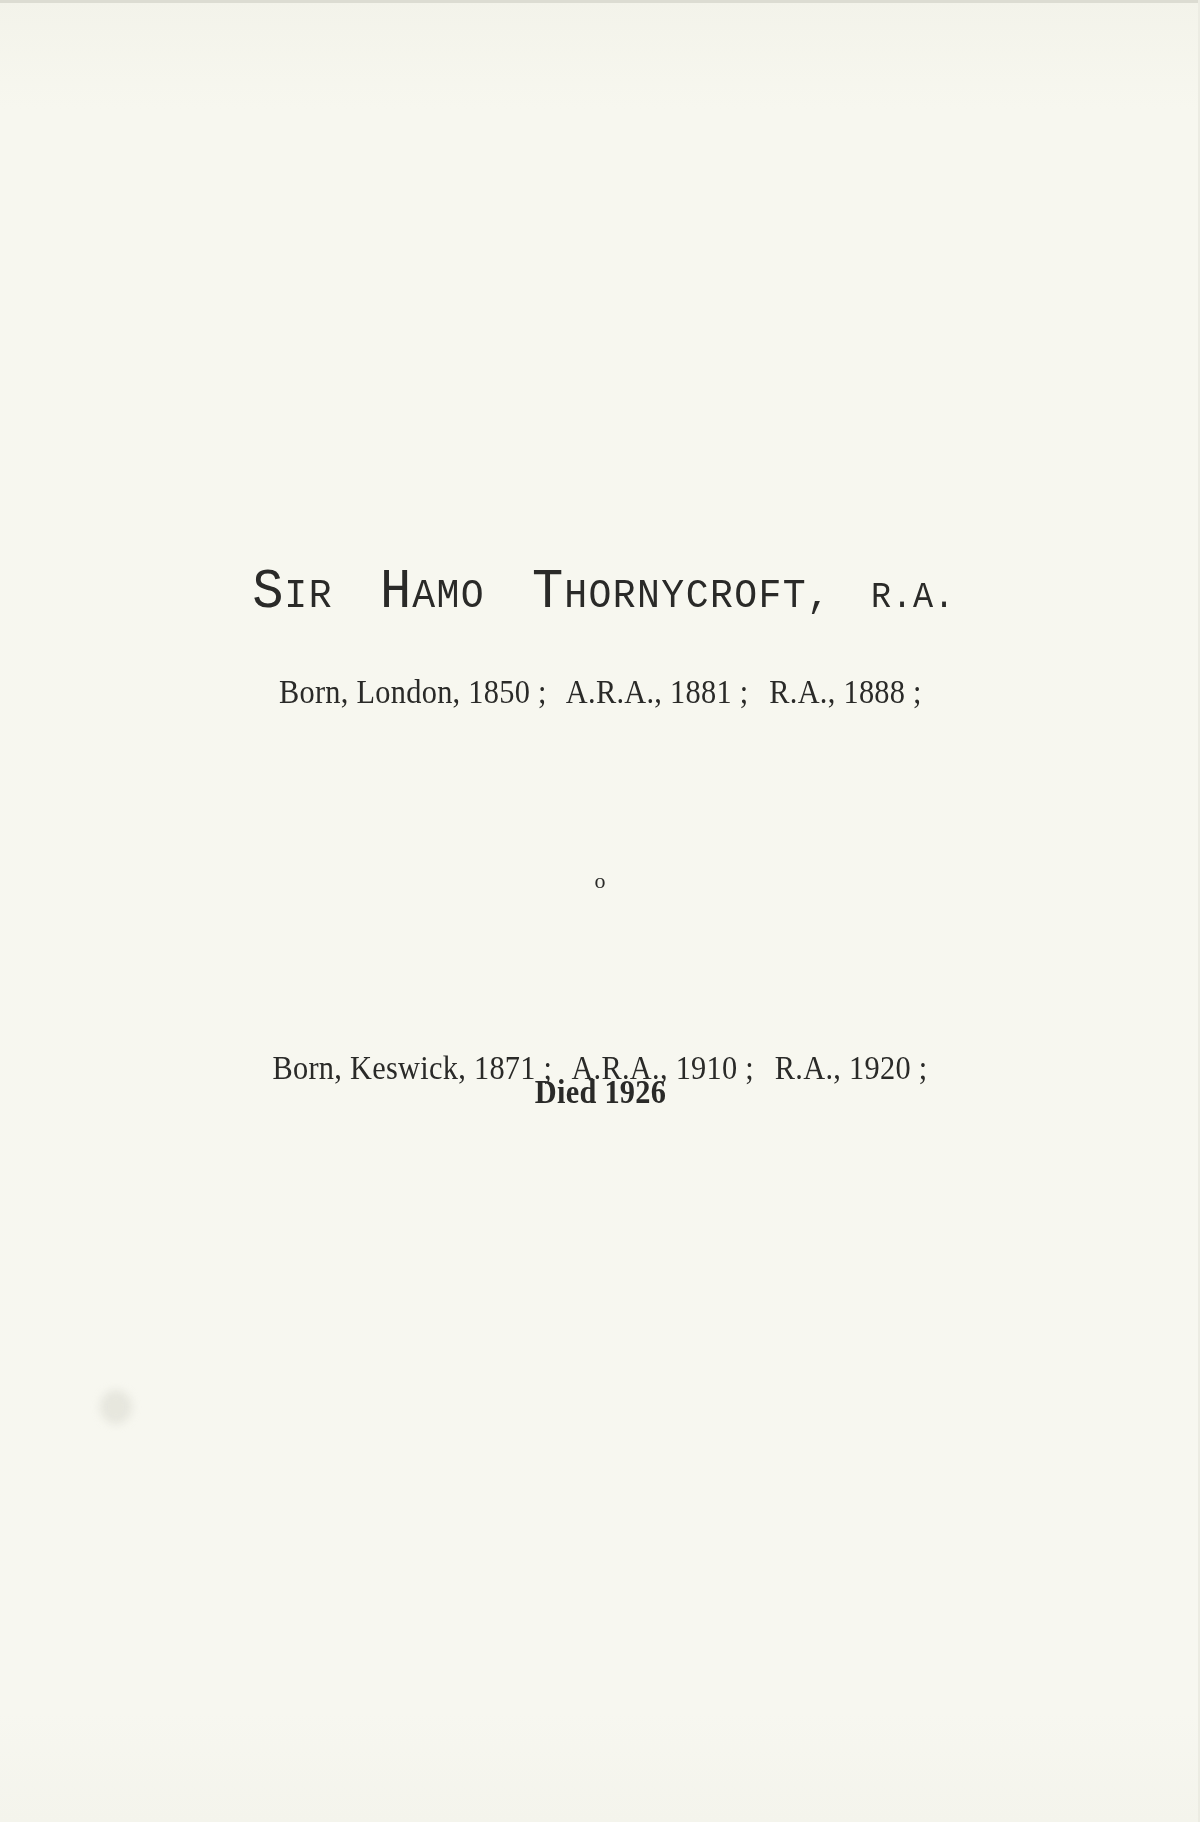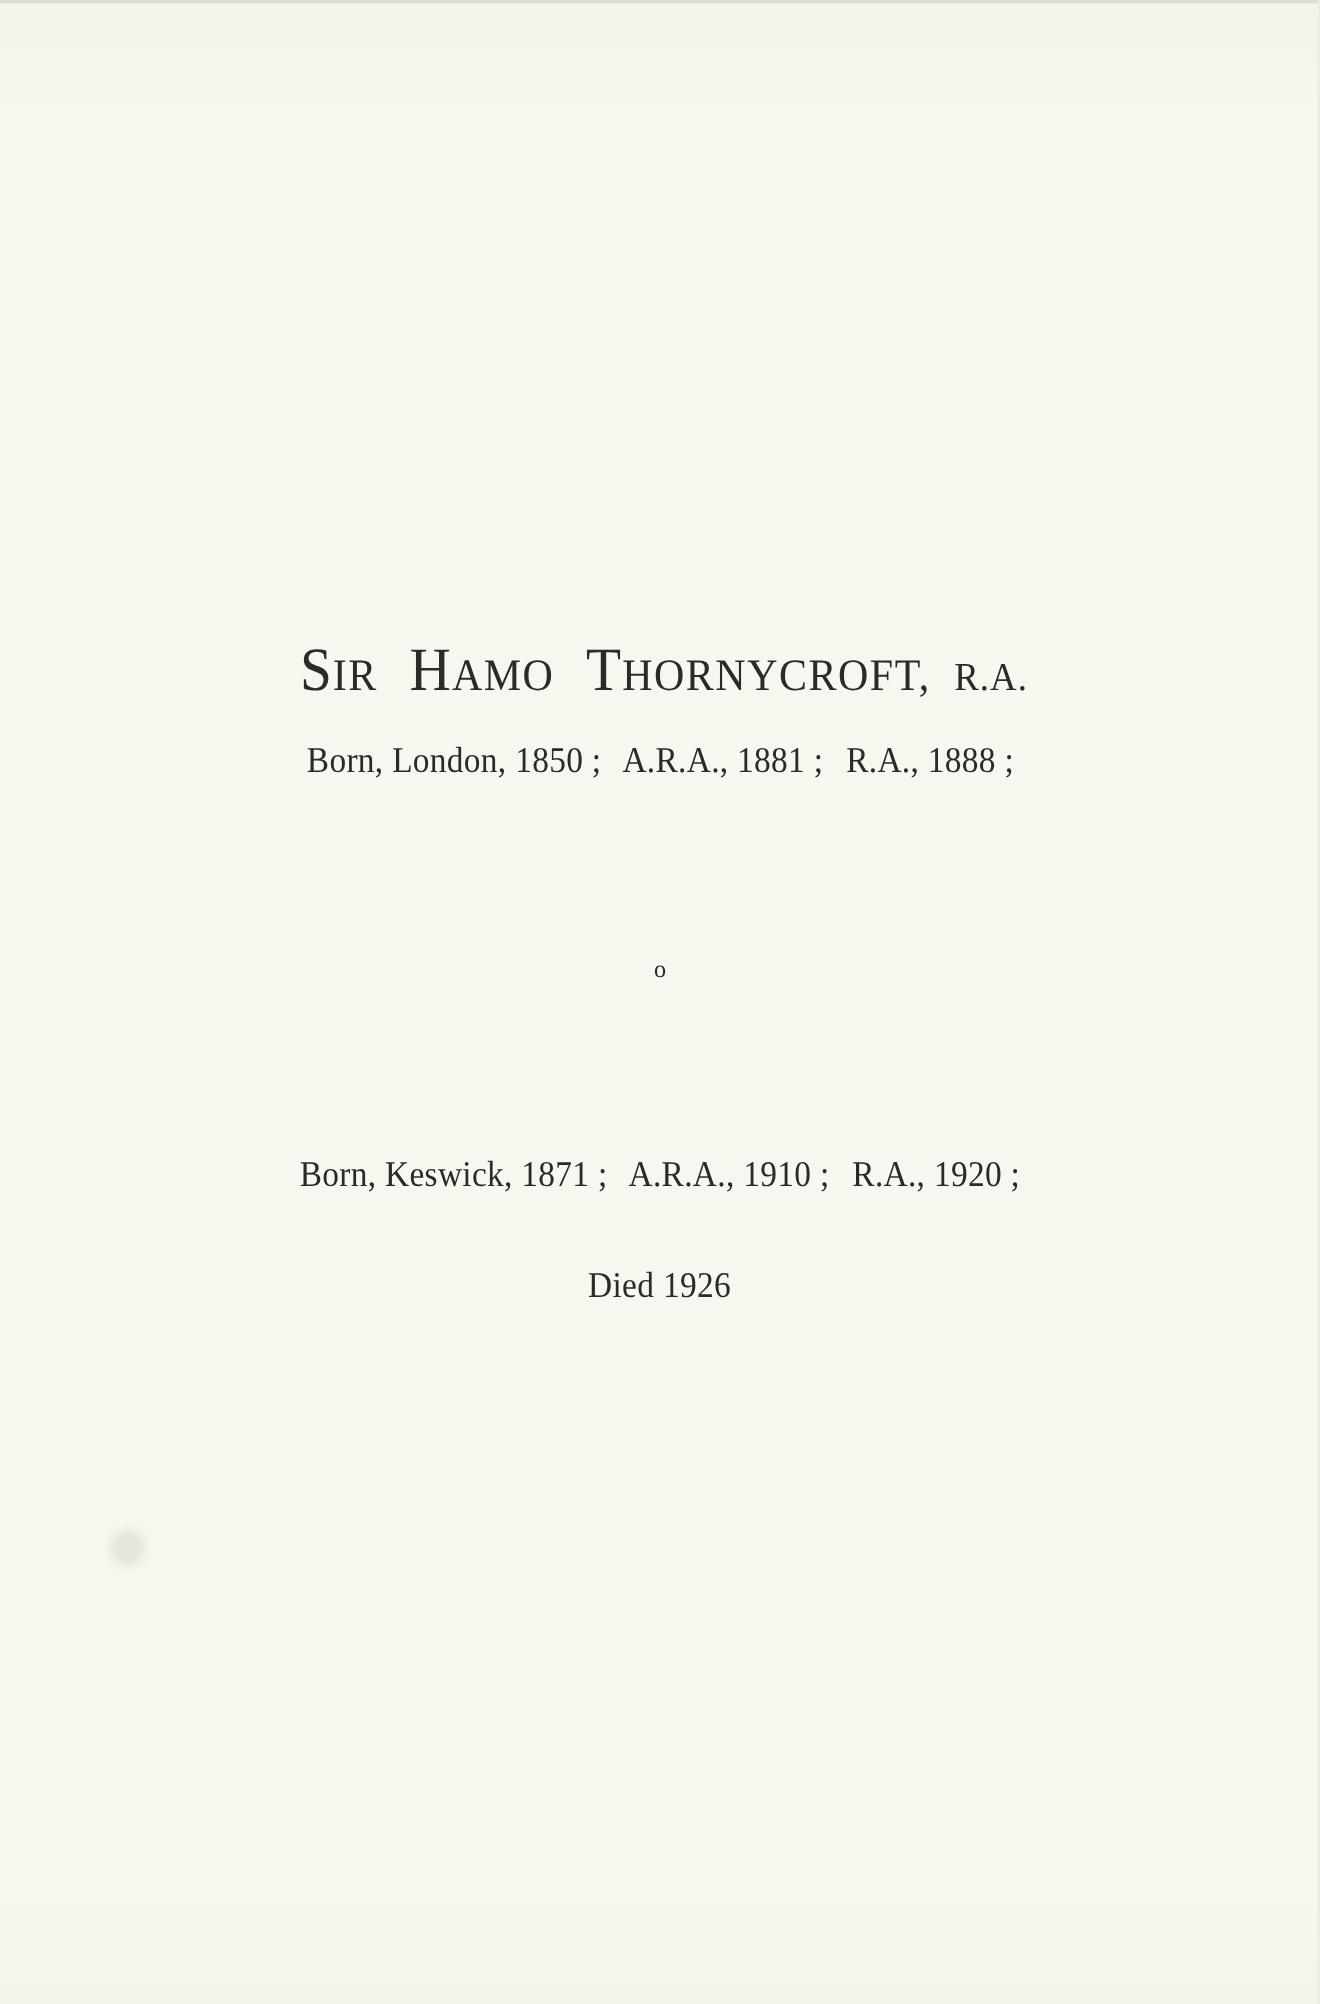--- a/index.html
+++ b/index.html
@@ -26,32 +26,32 @@
   .title {
     font-size: 56px; letter-spacing: 1px; font-weight: normal; line-height: 1;
   }
   .title .sc { font-size: 41px; letter-spacing: 1.5px; }
   .title .suffix { font-size: 36px; }
   .title .word { margin: 0 8px; }
   .info { font-size: 33px; line-height: 1; letter-spacing: 0.3px; }
   .info .sep { margin-right: 14px; }
   .divider { font-size: 22px; line-height: 1; }
 
-  #title1 { top: 581px; }
+  #title1 { top: 564px; font-family: Liberation Mono, monospace; }
   #title1 .inner { transform: scaleX(0.93); }
   #born1 { top: 676px; }
   #born1 .inner { transform: scaleX(0.92); }
   #died1 { top: 736px; }
   #died1 .inner { transform: scaleX(0.92); }
   #ornament { top: 870px; }
   #title2 { top: 981px; }
   #title2 .inner { transform: scaleX(0.93); }
   #born2 { top: 1052px; }
   #born2 .inner { transform: scaleX(0.92); }
-  #died2 { top: 1153px; }
+  #died2 { top: 1076px; font-weight: bold; }
   #died2 .inner { transform: scaleX(0.92); }
 </style>
 </head>
 <body>
 
 <div class="page">
   <div class="top-edge"></div>
   <div class="right-edge"></div>
   <div class="smudge"></div>
 

